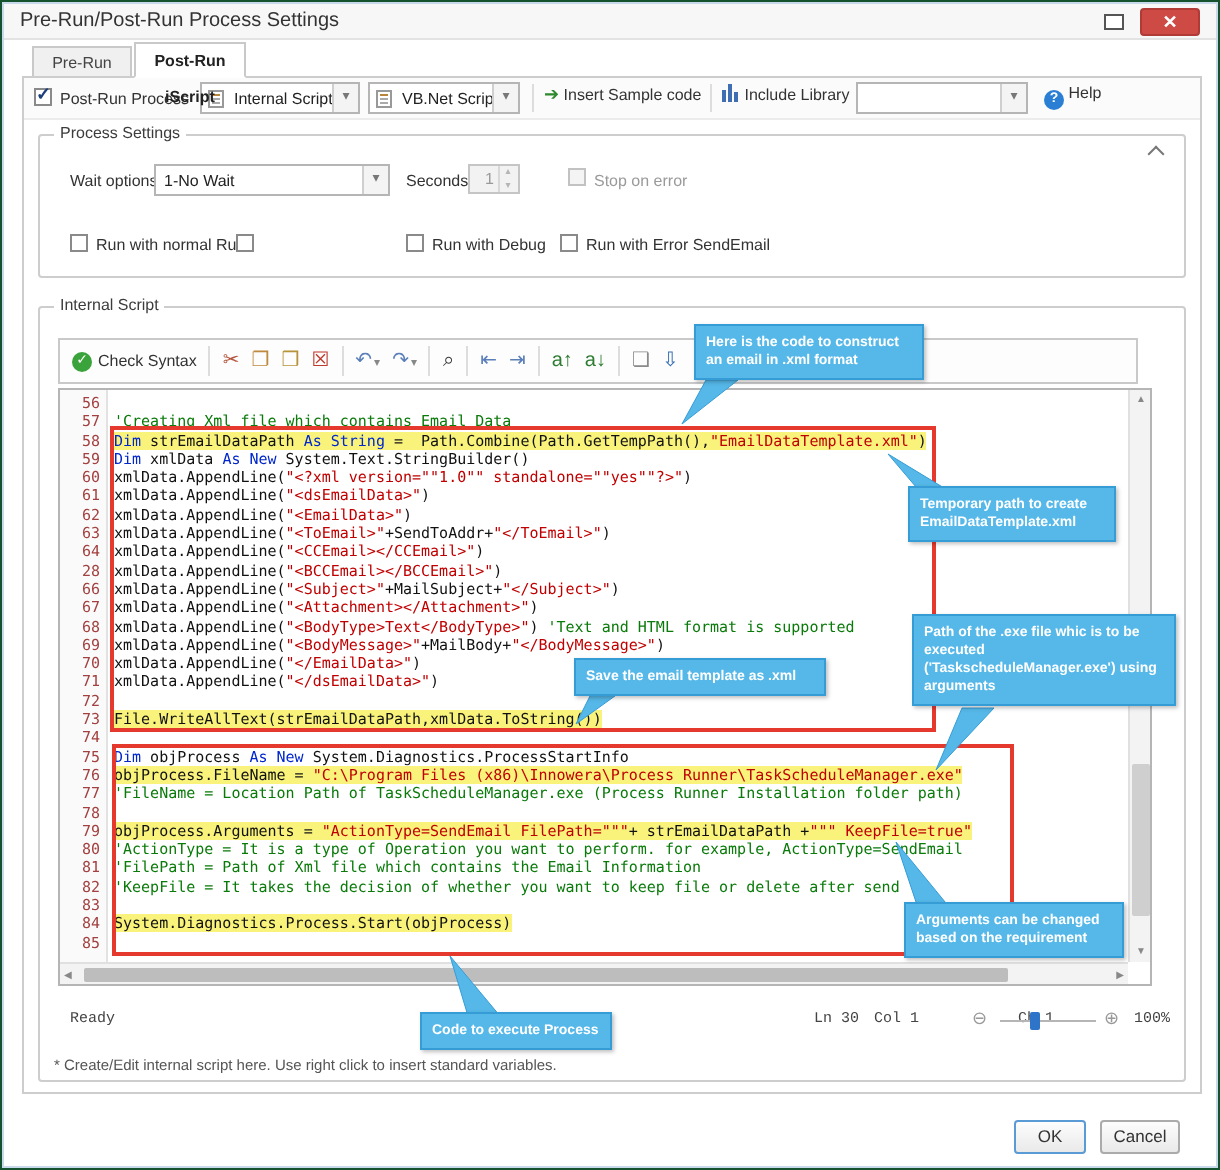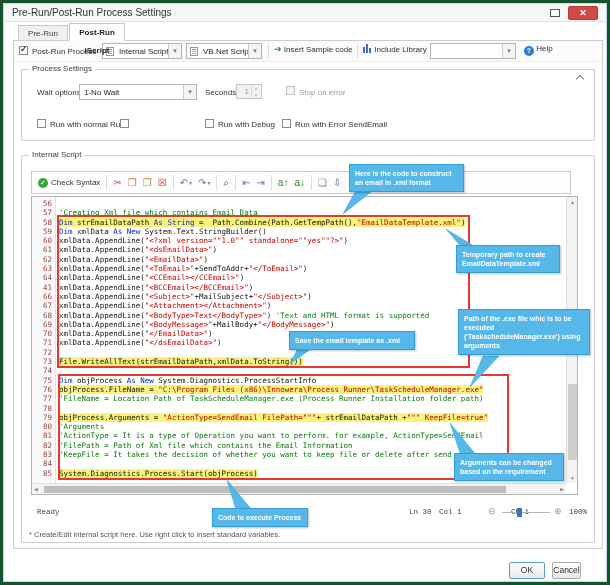--- a/index.html
+++ b/index.html
@@ -1,18 +1,18 @@
 <!DOCTYPE html>
 <html><head>
 <meta charset="utf-8">
 <style>
   * { margin:0; padding:0; box-sizing:border-box; }
   html,body { width:610px; height:585px; font-family:"Liberation Sans", sans-serif; background:#e8eef5; }
   .dialog { position:absolute; left:0; top:0; width:610px; height:585px; background:#ffffff;
-            border:3px solid #14532d; box-shadow:0 0 0 1px #c9d9ec inset; overflow:hidden;padding-left:14px; }
+            border:1px solid #14532d; box-shadow:0 0 0 1px #c9d9ec inset; overflow:hidden;padding-left:14px; }
 
   
   .titlebar { position:absolute; left:1px; top:1px; right:1px; height:18px; background:#f7f7f7; border-bottom:1px solid #e3e3e3; }
   .title { position:absolute; left:8px; top:3px; font-size:10px; color:#333; }
   .btn-max { position:absolute; right:46px; top:5px; width:10px; height:8px; border:1px solid #555; background:#fff; cursor:pointer; }
   .btn-close { position:absolute; right:8px; top:2px; width:30px; height:14px; background:#cd4a45; border:1px solid #b03a36; border-radius:2px;
                color:#fff; font-size:9px; font-weight:bold; text-align:center; line-height:13px; cursor:pointer; }
 
   
   .tab { position:absolute; font-size:8px; color:#444; text-align:center; cursor:pointer; }
@@ -249,21 +249,21 @@
     <div class="gutter" id="gutter">
         <div class="gn">56</div>
         <div class="gn">57</div>
         <div class="gn">58</div>
         <div class="gn">59</div>
         <div class="gn">60</div>
         <div class="gn">61</div>
         <div class="gn">62</div>
         <div class="gn">63</div>
         <div class="gn">64</div>
-        <div class="gn">41</div>
+        <div class="gn">28</div>
         <div class="gn">66</div>
         <div class="gn">67</div>
         <div class="gn">68</div>
         <div class="gn">69</div>
         <div class="gn">70</div>
         <div class="gn">71</div>
         <div class="gn">72</div>
         <div class="gn">73</div>
         <div class="gn">74</div>
         <div class="gn">75</div>
@@ -296,21 +296,20 @@
         <div class="cl"><span><span class="tk-t">xmlData.AppendLine(</span><span class="tk-s">"&lt;/EmailData&gt;"</span><span class="tk-t">)</span></span></div>
         <div class="cl"><span><span class="tk-t">xmlData.AppendLine(</span><span class="tk-s">"&lt;/dsEmailData&gt;"</span><span class="tk-t">)</span></span></div>
         <div class="cl"><span></span></div>
         <div class="cl"><span class="hl"><span class="tk-t">File.WriteAllText(strEmailDataPath,xmlData.ToString())</span></span></div>
         <div class="cl"><span></span></div>
         <div class="cl"><span><span class="tk-k">Dim</span><span class="tk-t"> objProcess </span><span class="tk-k">As</span><span class="tk-t"> </span><span class="tk-k">New</span><span class="tk-t"> System.Diagnostics.ProcessStartInfo</span></span></div>
         <div class="cl"><span class="hl"><span class="tk-t">objProcess.FileName = </span><span class="tk-s">"C:\Program Files (x86)\Innowera\Process Runner\TaskScheduleManager.exe"</span></span></div>
         <div class="cl"><span><span class="tk-c">'FileName = Location Path of TaskScheduleManager.exe (Process Runner Installation folder path)</span></span></div>
         <div class="cl"><span></span></div>
         <div class="cl"><span class="hl"><span class="tk-t">objProcess.Arguments = </span><span class="tk-s">"ActionType=SendEmail FilePath="""</span><span class="tk-t">+ strEmailDataPath +</span><span class="tk-s">""" KeepFile=true"</span></span></div>
-        <div class="cl"><span><span class="tk-c">'Arguments</span></span></div>
         <div class="cl"><span><span class="tk-c">'ActionType = It is a type of Operation you want to perform. for example, ActionType=SendEmail</span></span></div>
         <div class="cl"><span><span class="tk-c">'FilePath = Path of Xml file which contains the Email Information</span></span></div>
         <div class="cl"><span><span class="tk-c">'KeepFile = It takes the decision of whether you want to keep file or delete after send</span></span></div>
         <div class="cl"><span></span></div>
         <div class="cl"><span class="hl"><span class="tk-t">System.Diagnostics.Process.Start(objProcess)</span></span></div>
       </div>
     <div class="vscroll">
       <div class="ar" style="top:2px;">▲</div>
       <div class="thumb" style="top:187px;height:76px;"></div>
       <div class="ar" style="bottom:2px;">▼</div>
@@ -347,15 +346,15 @@
   <span class="status" style="left:463px;top:505px;margin-left:45px;">Ch 1</span>
   <span class="zoomctl" style="left:485px;top:503px;">⊖</span>
   <div class="sl-track" style="left:499px;top:509px;width:48px;"></div>
   <div class="sl-thumb" style="left:514px;top:505px;"></div>
   <span class="zoomctl" style="left:551px;top:503px;">⊕</span>
   <span class="status" style="left:566px;top:505px;">100%</span>
 
   <div class="footnote">* Create/Edit internal script here. Use right click to insert standard variables.</div>
 
   <div class="fbtn" style="left:506px;top:559px;width:36px;border-color:#5b9bd5;">OK</div>
-  <div class="fbtn" style="left:549px;top:559px;width:29px;">Cancel</div>
+  <div class="fbtn" style="left:549px;top:559px;width:40px;">Cancel</div>
 
 </div>
 
 </body></html>

